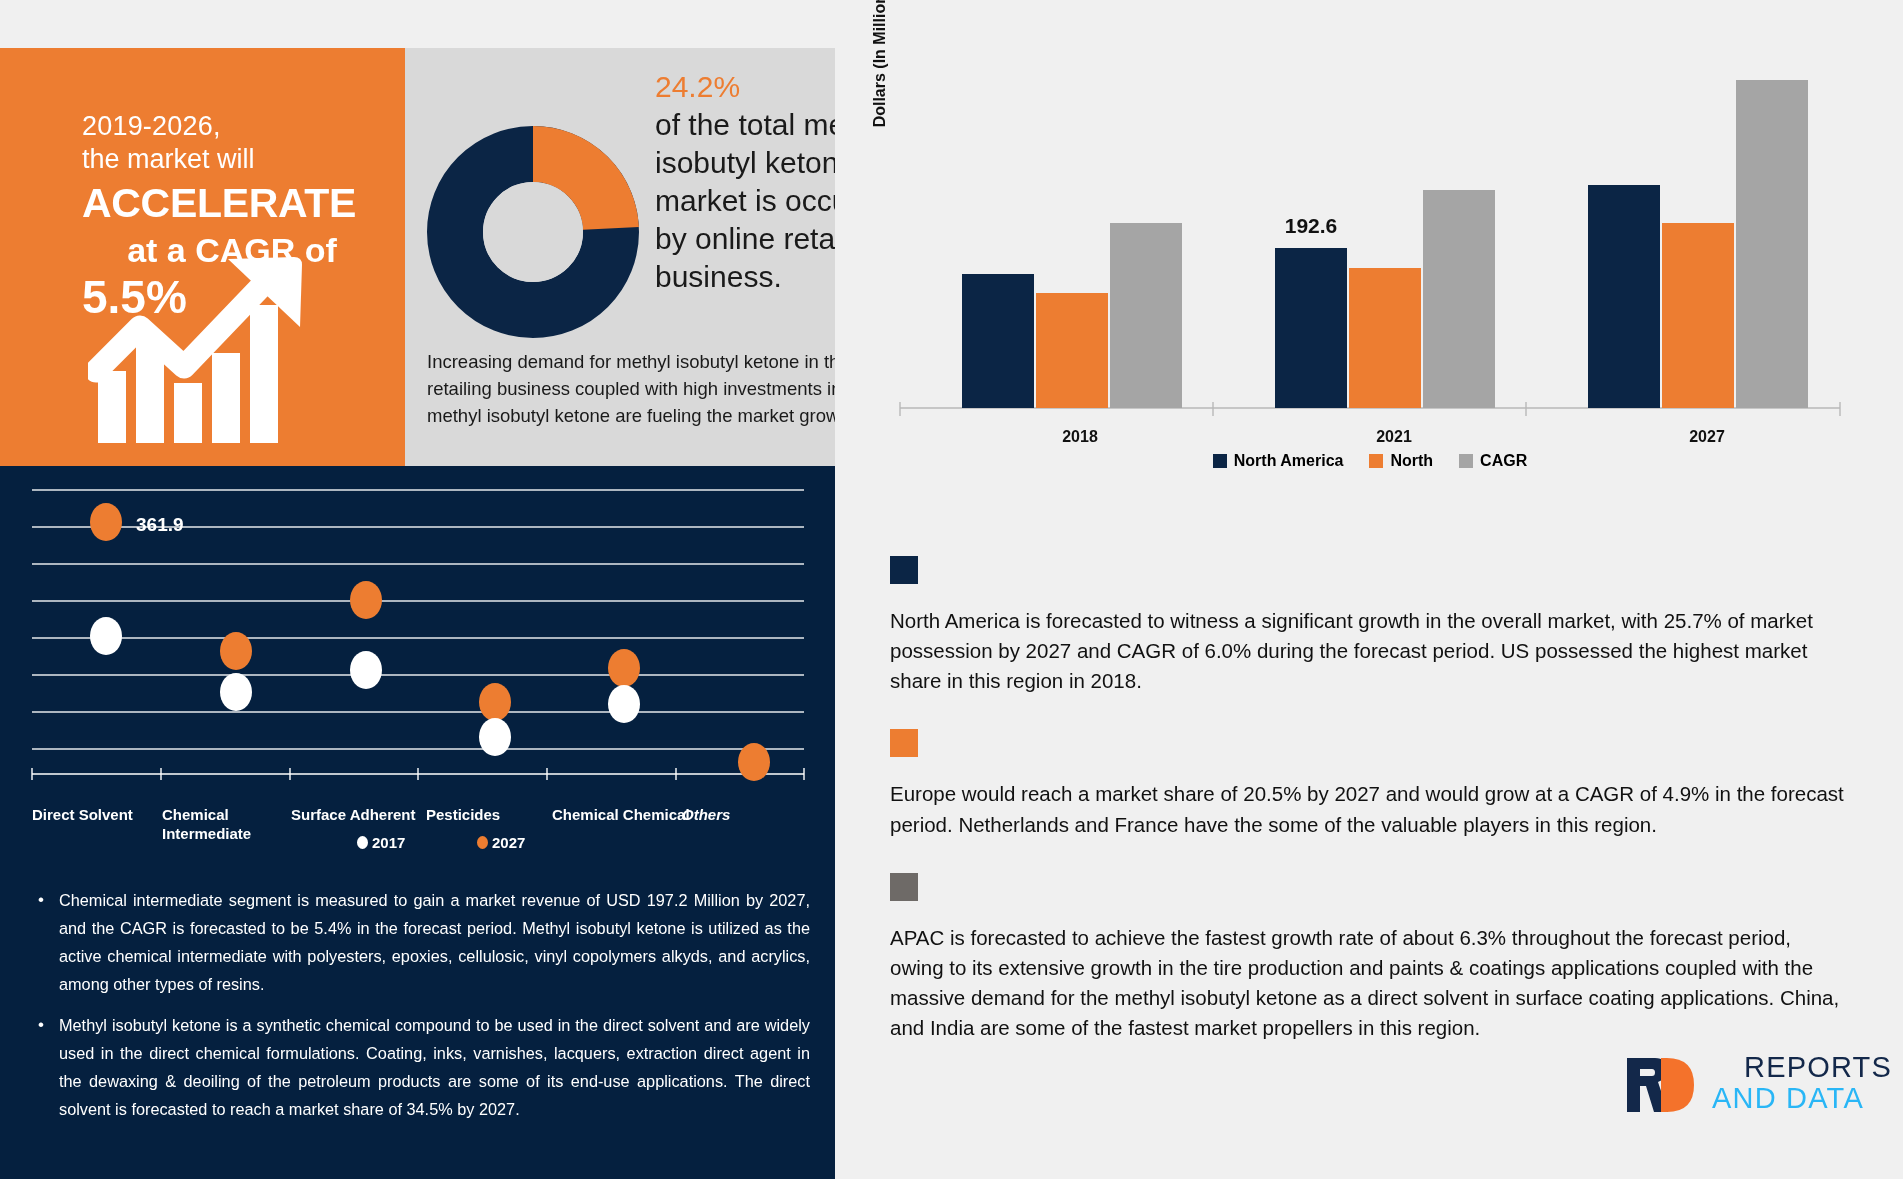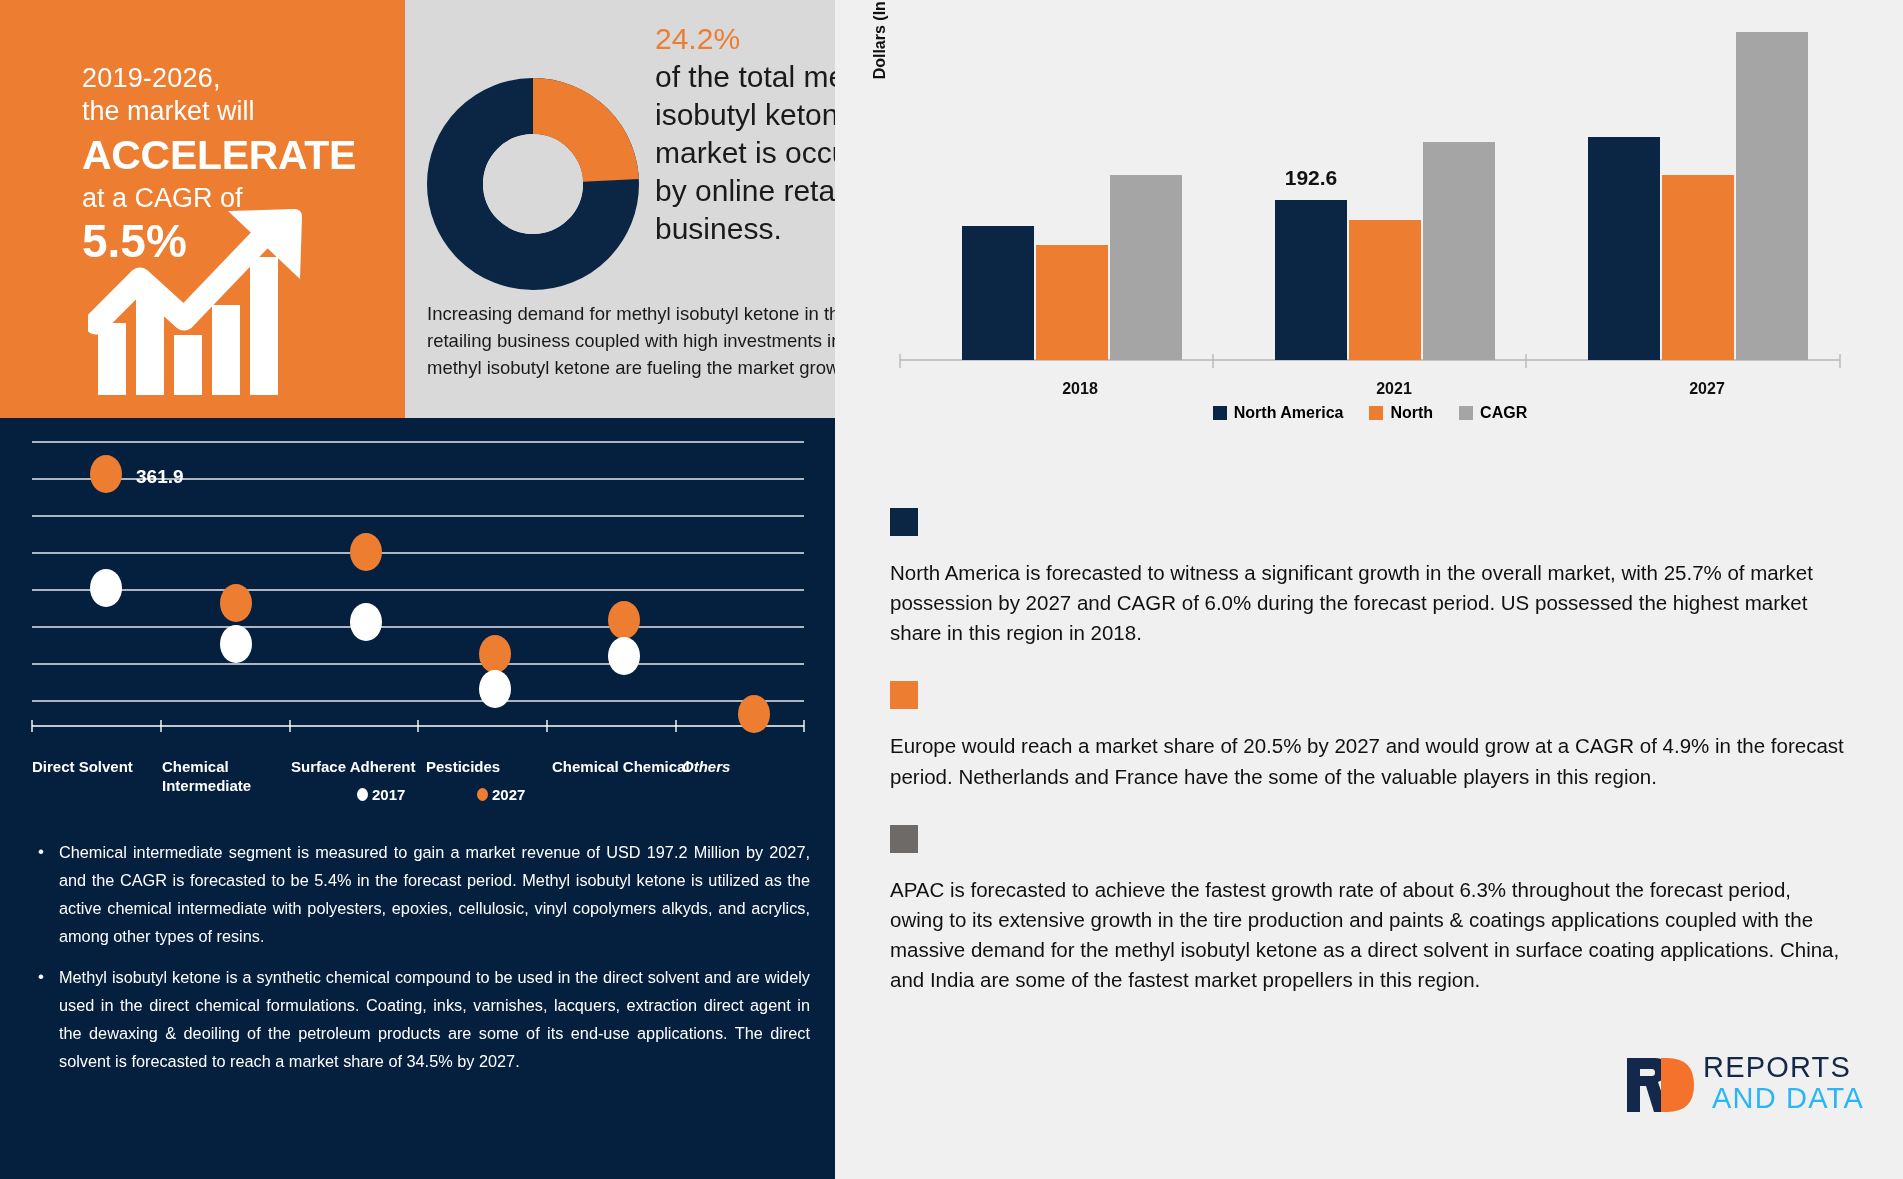--- a/index.html
+++ b/index.html
@@ -7,36 +7,36 @@
   body {
     font-family:"Liberation Sans", sans-serif;
     background:#f0f0f0;
     position:relative;
     overflow:hidden;
   }
 
   
   #root { position:absolute; inset:0; display:block; }
 
-  .panel { position:absolute; }
+  .panel { position:absolute;margin-top:48px; }
 
   
   #cagr-panel {
     left:0; top:0; width:405px; height:418px;
     background:#ed7d31;
     color:#ffffff;
   }
   #cagr-text {
     position:absolute; left:82px; top:62px; width:300px;
     line-height:1.22;
   }
   #cagr-years { font-size:27px; font-weight:400; letter-spacing:.2px; }
   #cagr-willline { font-size:27px; font-weight:400; }
   #cagr-accel { font-size:41px; font-weight:700; letter-spacing:-0.3px; margin-top:2px; }
-  #cagr-atline { font-size:27px; font-weight:400; margin-top:2px;}
+  #cagr-atline { font-size:34px; font-weight:700; margin-top:2px;text-align:center;}
   #cagr-value { font-size:46px; font-weight:700; margin-top:-2px; }
   #growth-icon { position:absolute; left:88px; top:195px; width:240px; height:200px; }
 
   
   #donut-panel {
     left:405px; top:0; width:430px; height:418px;
     background:#d9d9d9;
   }
   #donut-wrap { position:absolute; left:22px; top:78px; width:212px; height:212px; }
   #donut-svg { width:212px; height:212px; display:block; }
@@ -109,21 +109,21 @@
   
   #regions { position:absolute; left:55px; top:505px; width:960px; }
   .region-row { display:flex; gap:22px; margin-bottom:30px;flex-direction:column; }
   .region-sw { width:28px; height:35px; flex:0 0 28px; margin-top:3px; }
   .region-text { font-size:20.5px; line-height:1.47; color:#111; }
 
   
   #logo { position:absolute; left:1625px; top:1052px; width:250px; height:74px; }
   #logo-mark { position:absolute; left:0; top:4px; width:70px; height:58px; }
   #logo-words { position:absolute; left:78px; top:0px; }
-  #logo-reports { font-size:29px; letter-spacing:1.2px; color:#13284a; line-height:1.08; font-weight:400;}
+  #logo-reports { font-size:29px; letter-spacing:1.2px; color:#13284a; line-height:1.08; font-weight:400;margin-left:41px;}
   #logo-and-data { font-size:29px; letter-spacing:1.2px; color:#29b6f6; line-height:1.08; font-weight:400;margin-left:9px;}
 </style>
 </head>
 <body>
 
 <div id="root">
 
   <div class="panel" id="cagr-panel">
     <div id="cagr-text">
       <div id="cagr-years">2019-2026,</div>

